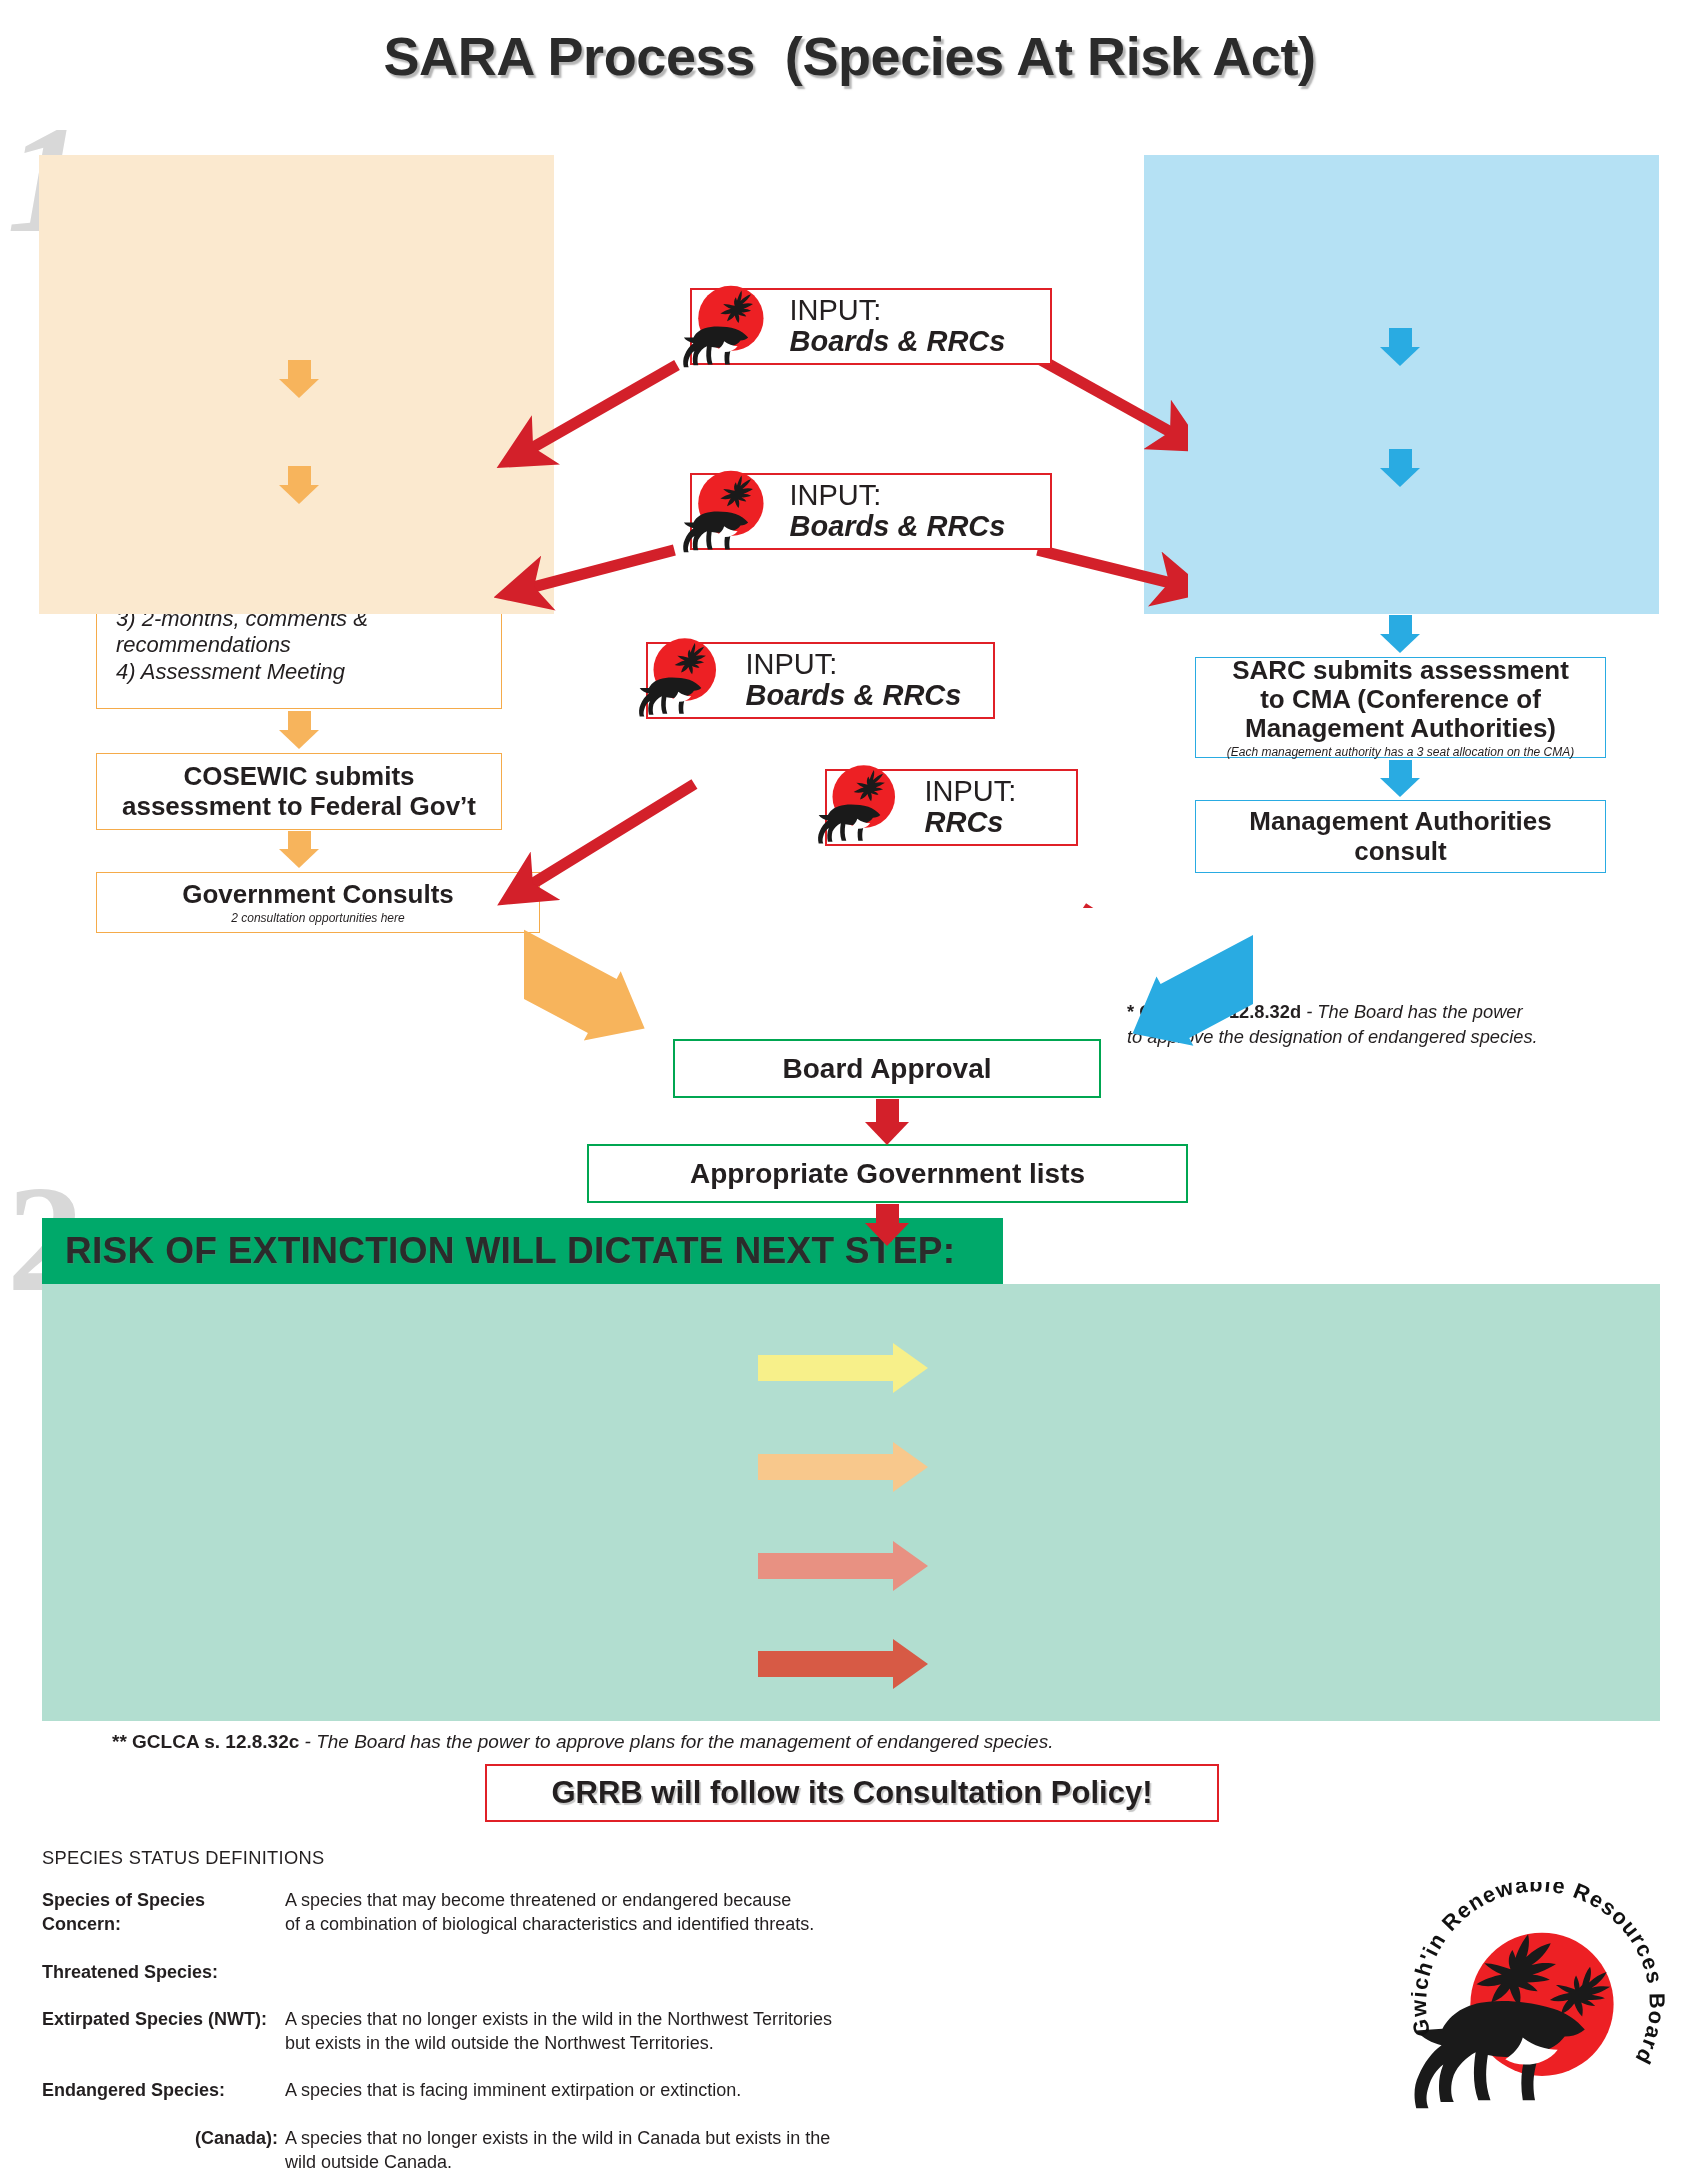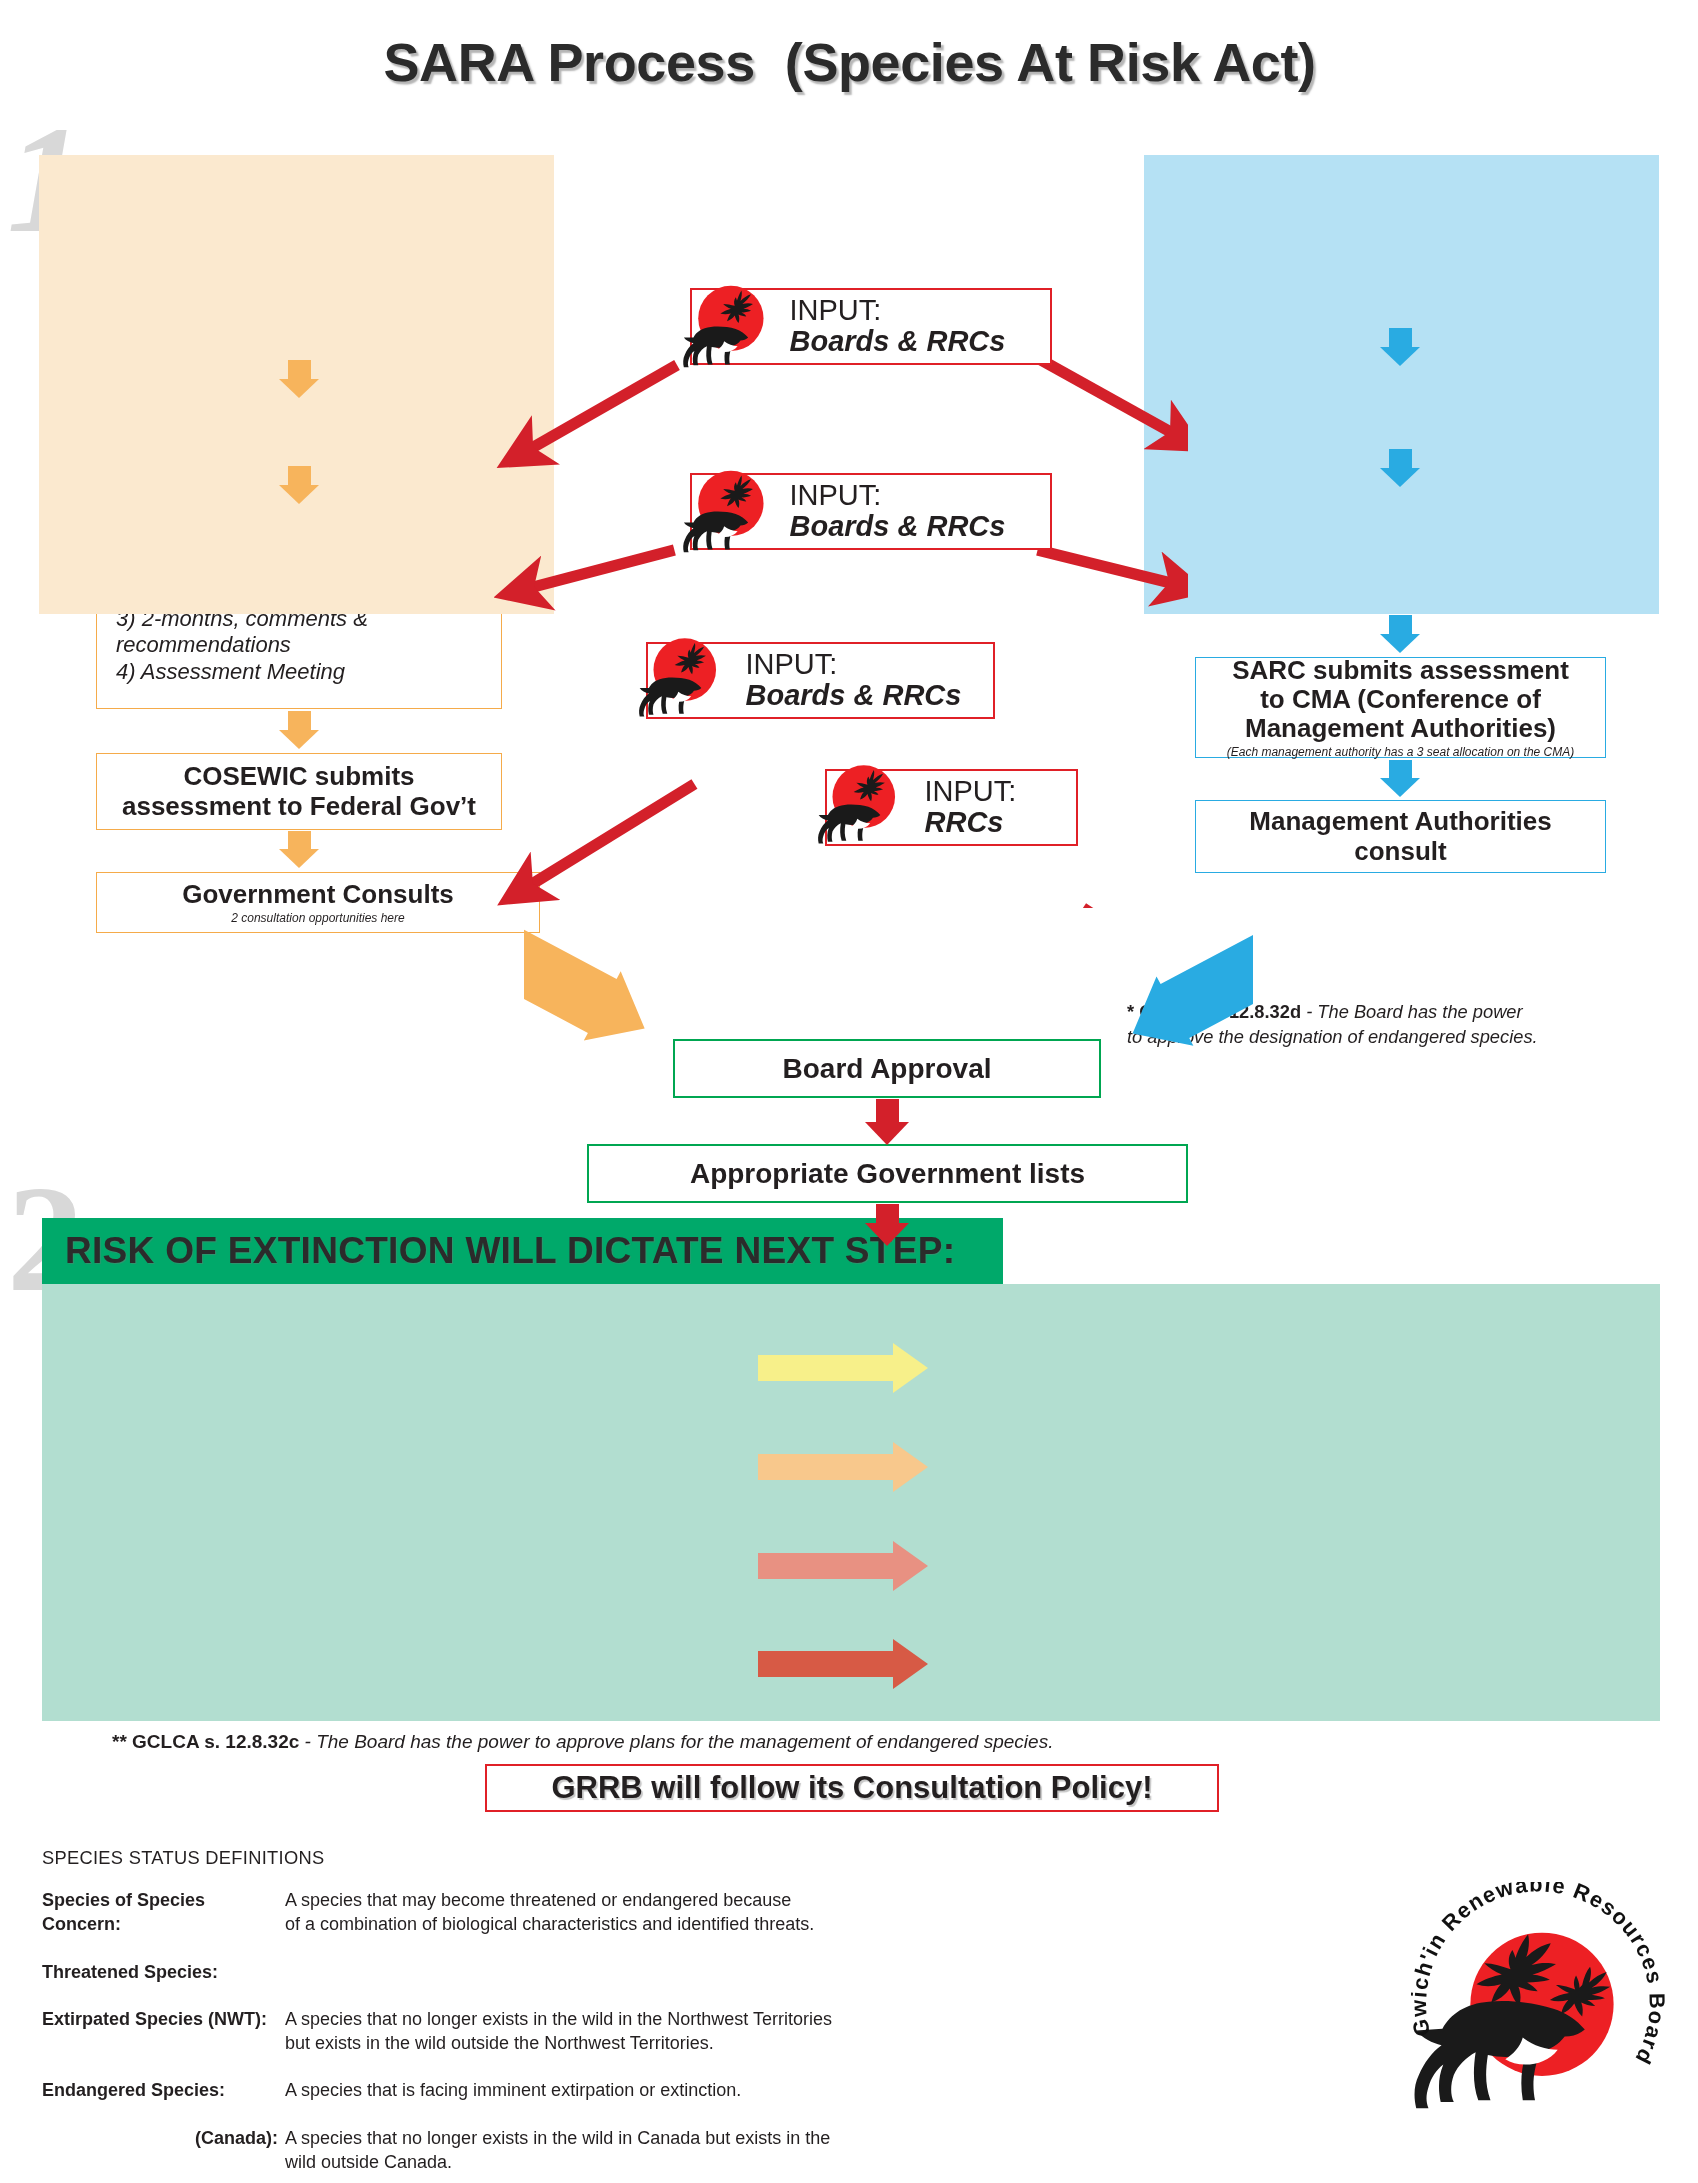--- a/index.html
+++ b/index.html
@@ -8,21 +8,21 @@
     width:1699px; height:2184px; position:relative;
     font-family:"Liberation Sans", sans-serif;
     color:#231f20; overflow:hidden;
   }
   .abs { position:absolute; }
 
   
   #title {
     top:24.5px; left:0; width:1699px; text-align:center;
     font-size:54px; font-weight:bold; letter-spacing:-0.4px;
-    color:#2b2b2b; text-shadow:2.6px 2.6px 1.7px rgba(120,120,120,.55);margin-top:6px;
+    color:#2b2b2b; text-shadow:2.6px 2.6px 1.7px rgba(120,120,120,.55);
   }
   #title .sub { margin-left:30px; }
 
   
   .watermark {
     font-family:"Liberation Serif", serif; font-style:italic;
     color:#d8d8d8; font-weight:bold; line-height:1;
     z-index:0;
   }
   #wm1 { left:7px; top:103px; font-size:153px; }
@@ -103,21 +103,21 @@
   .rr-row { height:36px; display:flex; align-items:center; font-size:23.6px; }
   .rr-row .k { font-weight:bold; width:109px; padding-left:15.7px; }
   .rr-div { height:1.7px; background:#00a651; }
 
   .harrow { position:absolute; display:flex; align-items:center; z-index:5; }
   .harrow .stem { height:26px; }
   .harrow .head { width:0;height:0;border-top:25px solid transparent;border-bottom:25px solid transparent; }
 
   
   #note2 { left:112px; top:1731px; font-size:19px; }
-  #grrb-box { left:485px; top:1764px; width:734px; height:48px; border:2.6px solid #e02027;
+  #grrb-box { left:485px; top:1764px; width:734px; height:58px; border:2.6px solid #e02027;
               display:flex; align-items:center; justify-content:center;
               font-size:31px; font-weight:bold;
               text-shadow:1.7px 1.7px 0.9px rgba(130,130,130,.45); }
 
   #defs { left:42px; top:1847px; width:873px; }
   #defs .hdr { font-size:18.3px; letter-spacing:0.3px; margin-bottom:19px; }
   .defrow { display:flex; margin-bottom:23px; font-size:18px; line-height:1.35; }
   .defrow .term { width:243px; font-weight:bold; flex:0 0 243px; }
   .defrow .term.right { text-align:right; padding-right:7px; }
   .defrow .desc { flex:1; }

